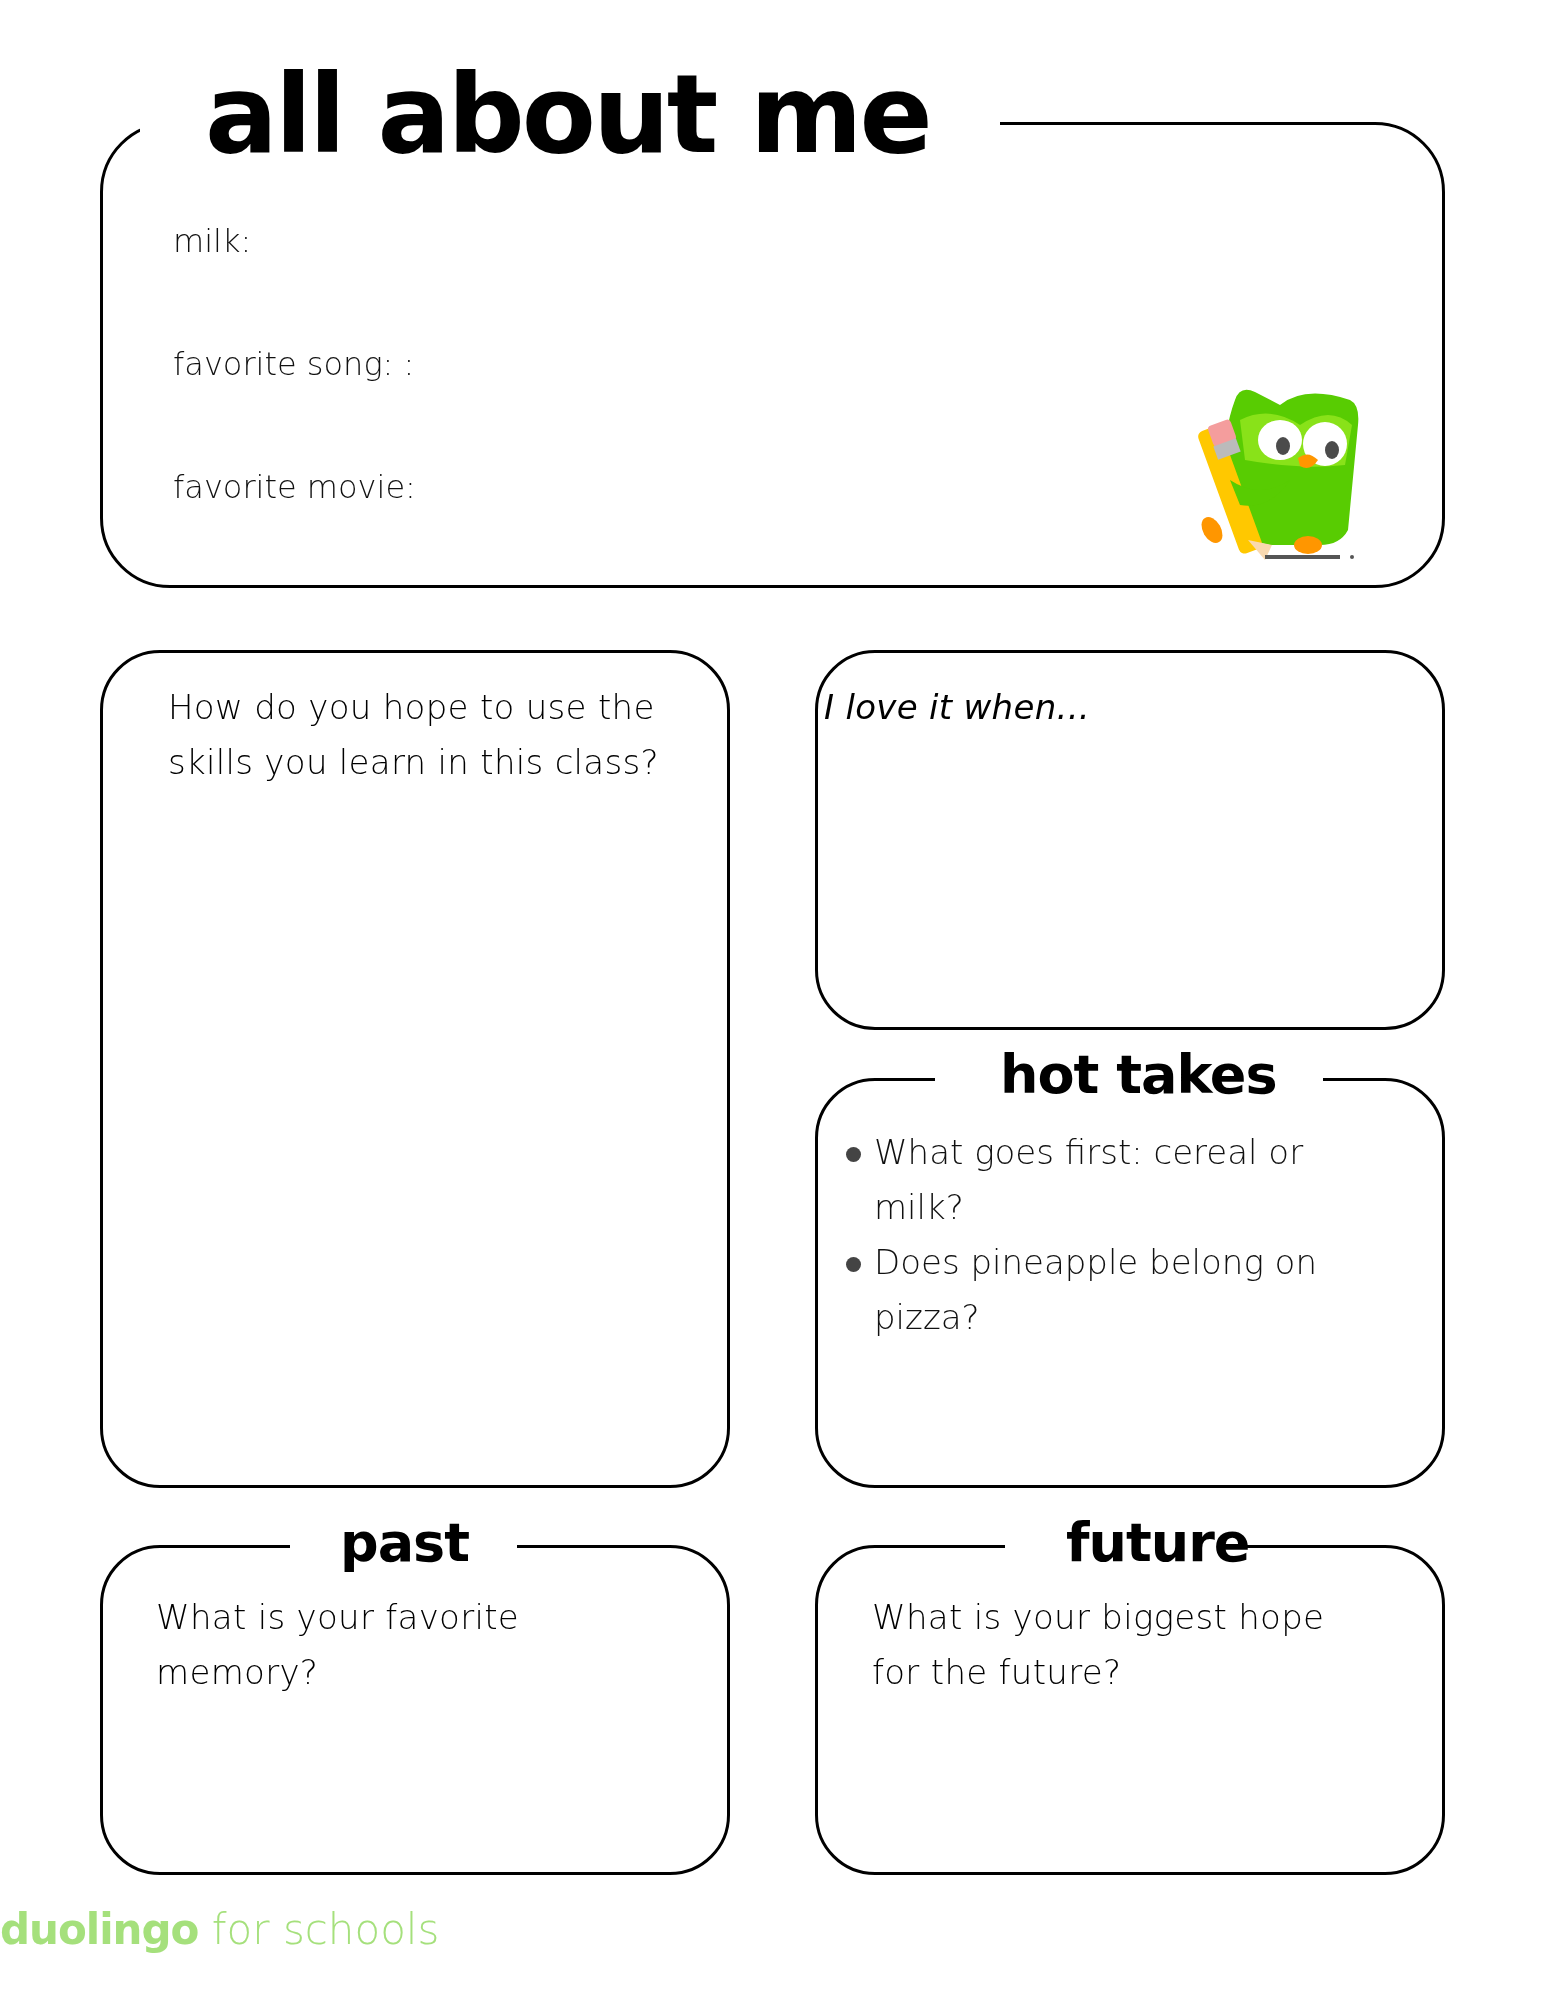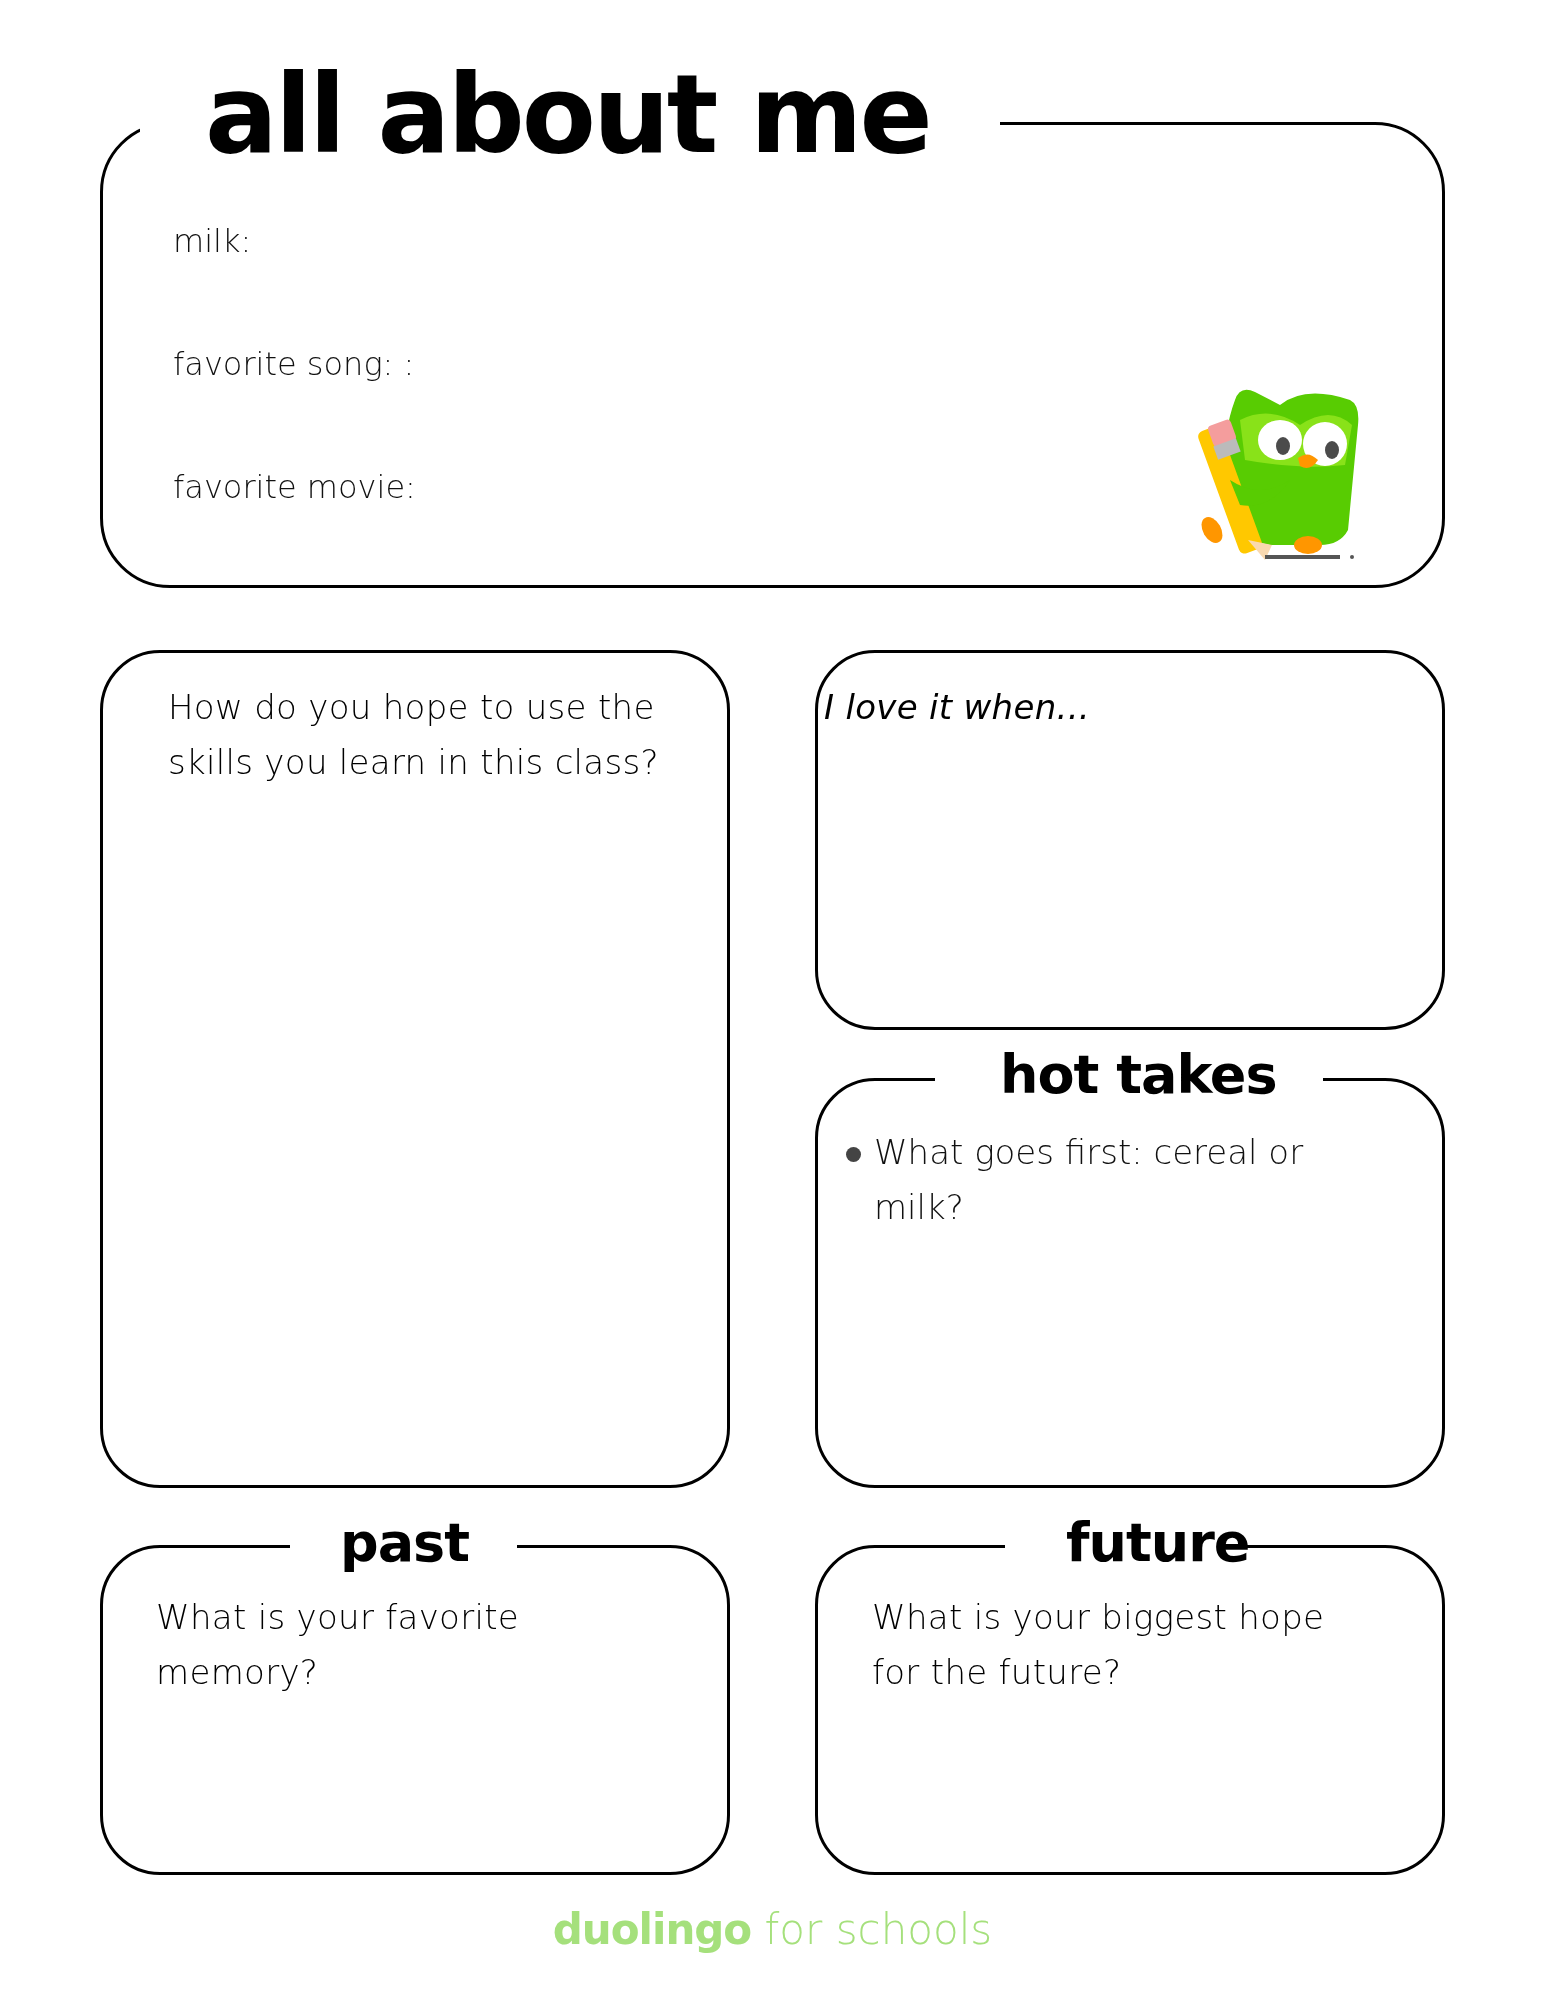--- a/index.html
+++ b/index.html
@@ -5,21 +5,21 @@
   html,body{margin:0;padding:0;background:#fff;}
   body{width:1545px;height:2000px;position:relative;overflow:hidden;font-family:"DejaVu Sans",sans-serif;color:#000;}
   .box{position:absolute;border:3px solid #000;border-radius:60px;box-sizing:border-box;background:#fff;}
   .gap{position:absolute;background:#fff;height:12px;}
   .heading{position:absolute;font-family:"DejaVu Sans",sans-serif;font-weight:bold;color:#000;white-space:nowrap;letter-spacing:-1px;}
   .q{position:absolute;font-family:"DejaVu Sans",sans-serif;font-weight:200;font-size:34px;line-height:55px;color:#000000;letter-spacing:0.3px;}
   .field{position:absolute;font-size:32px;color:#111;font-weight:200;}
   ul.takes{position:absolute;margin:0;padding:0;list-style:none;}
   ul.takes li{position:relative;padding-left:28px;font-size:34px;line-height:55px;font-weight:200;color:#111;}
   ul.takes li::before{content:"";position:absolute;left:0;top:22px;width:15px;height:15px;border-radius:50%;background:#444;}
-  .footer{position:absolute;left:0;width:1545px;top:1905px;text-align:center;color:#a5e07c;font-size:42px;}
+  .footer{position:absolute;left:0;width:1545px;top:1905px;text-align:left;color:#a5e07c;font-size:42px;}
   .footer .brand{font-weight:bold;letter-spacing:-1px;}
   .footer .rest{font-weight:200;}
 </style>
 </head>
 <body>
 
 <div class="box" style="left:100px;top:122px;width:1345px;height:466px;border-radius:70px;"></div>
 <div class="gap" style="left:140px;top:112px;width:860px;height:25px;"></div>
 <div class="heading" style="left:205px;top:55px;font-size:108px;line-height:120px;letter-spacing:-3px;">all about me</div>
 
@@ -51,20 +51,21 @@
 <div class="q" style="left:168px;top:735px;">skills you learn in this class?</div>
 
 <div class="box" style="left:815px;top:650px;width:630px;height:380px;"></div>
 <div class="q" style="left:824px;top:680px;font-style:italic;">I love it when...</div>
 
 <div class="box" style="left:815px;top:1078px;width:630px;height:410px;"></div>
 <div class="gap" style="left:935px;top:1070px;width:388px;"></div>
 <div class="heading" style="left:1000px;top:1040px;font-size:54px;line-height:70px;">hot takes</div>
 <ul class="takes" style="left:846px;top:1125px;width:520px;">
   <li>What goes first: cereal or milk?</li>
+  <li>Does pineapple belong on pizza?</li>
 </ul>
 
 <div class="box" style="left:100px;top:1545px;width:630px;height:330px;"></div>
 <div class="gap" style="left:290px;top:1538px;width:227px;"></div>
 <div class="heading" style="left:340px;top:1508px;font-size:54px;line-height:70px;">past</div>
 <div class="q" style="left:156px;top:1590px;">What is your favorite</div>
 <div class="q" style="left:156px;top:1645px;text-align:center;">memory?</div>
 
 <div class="box" style="left:815px;top:1545px;width:630px;height:330px;"></div>
 <div class="gap" style="left:1005px;top:1538px;width:228px;"></div>

